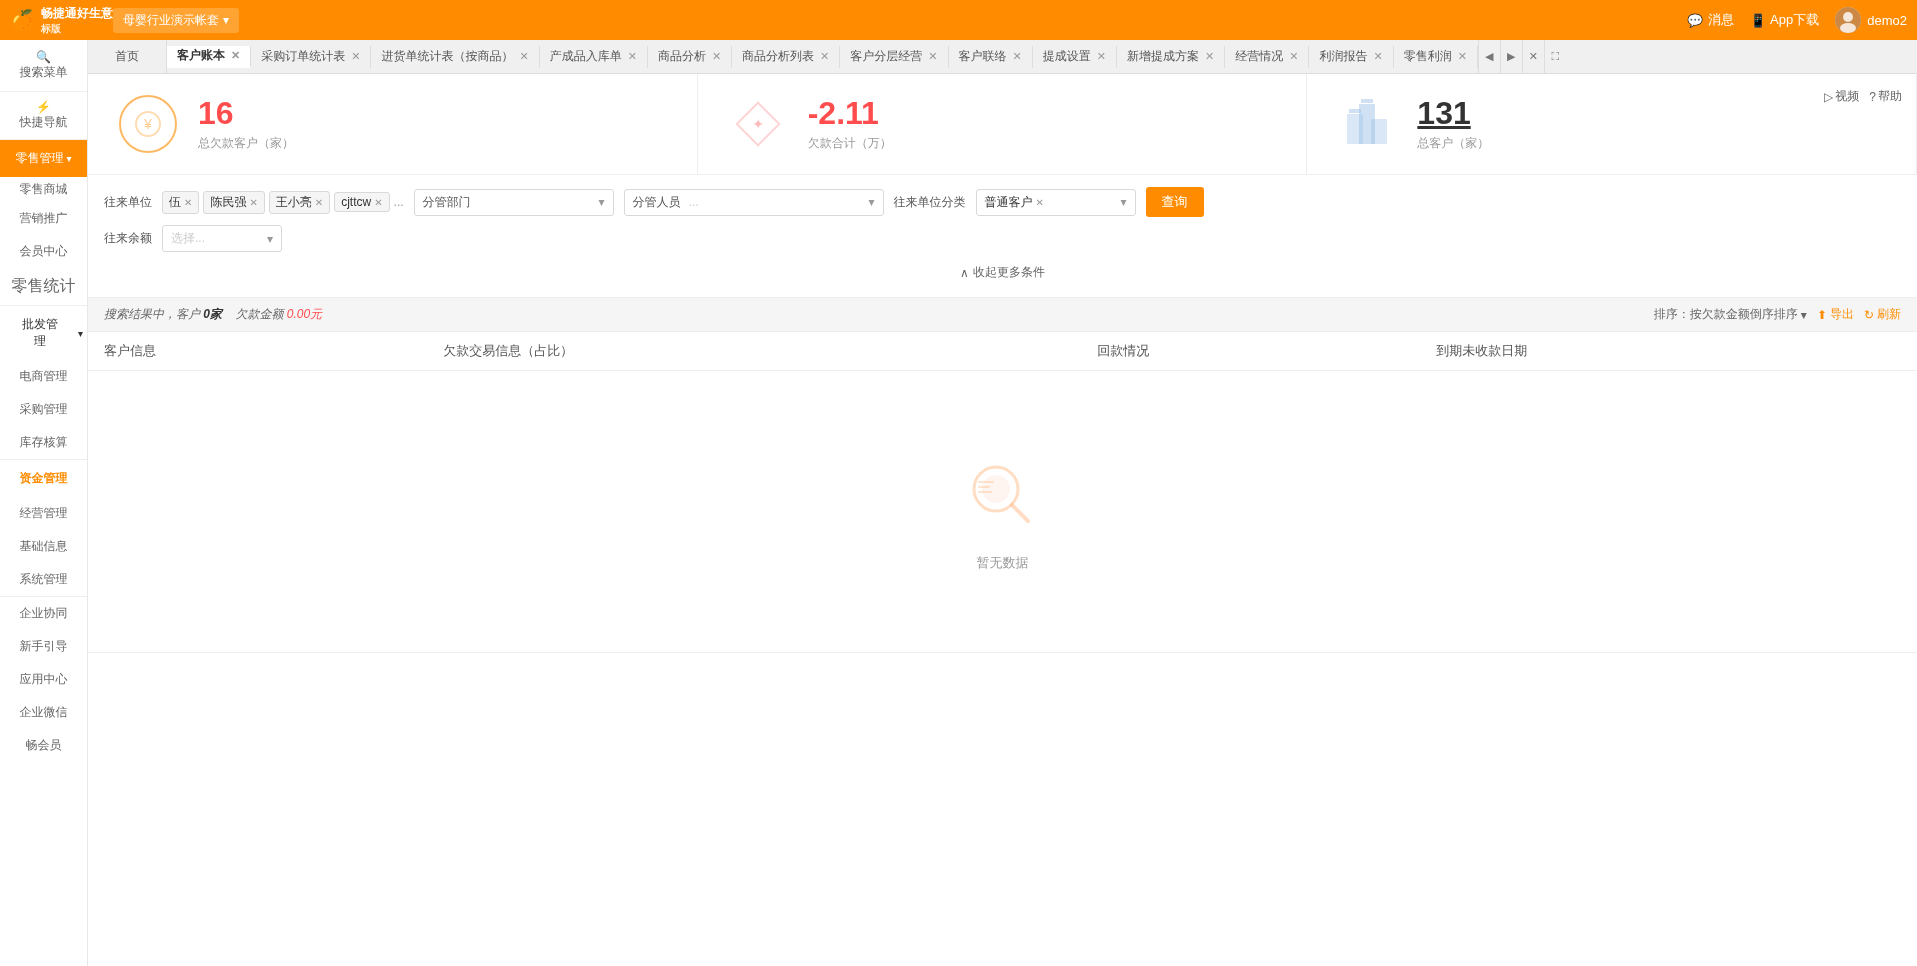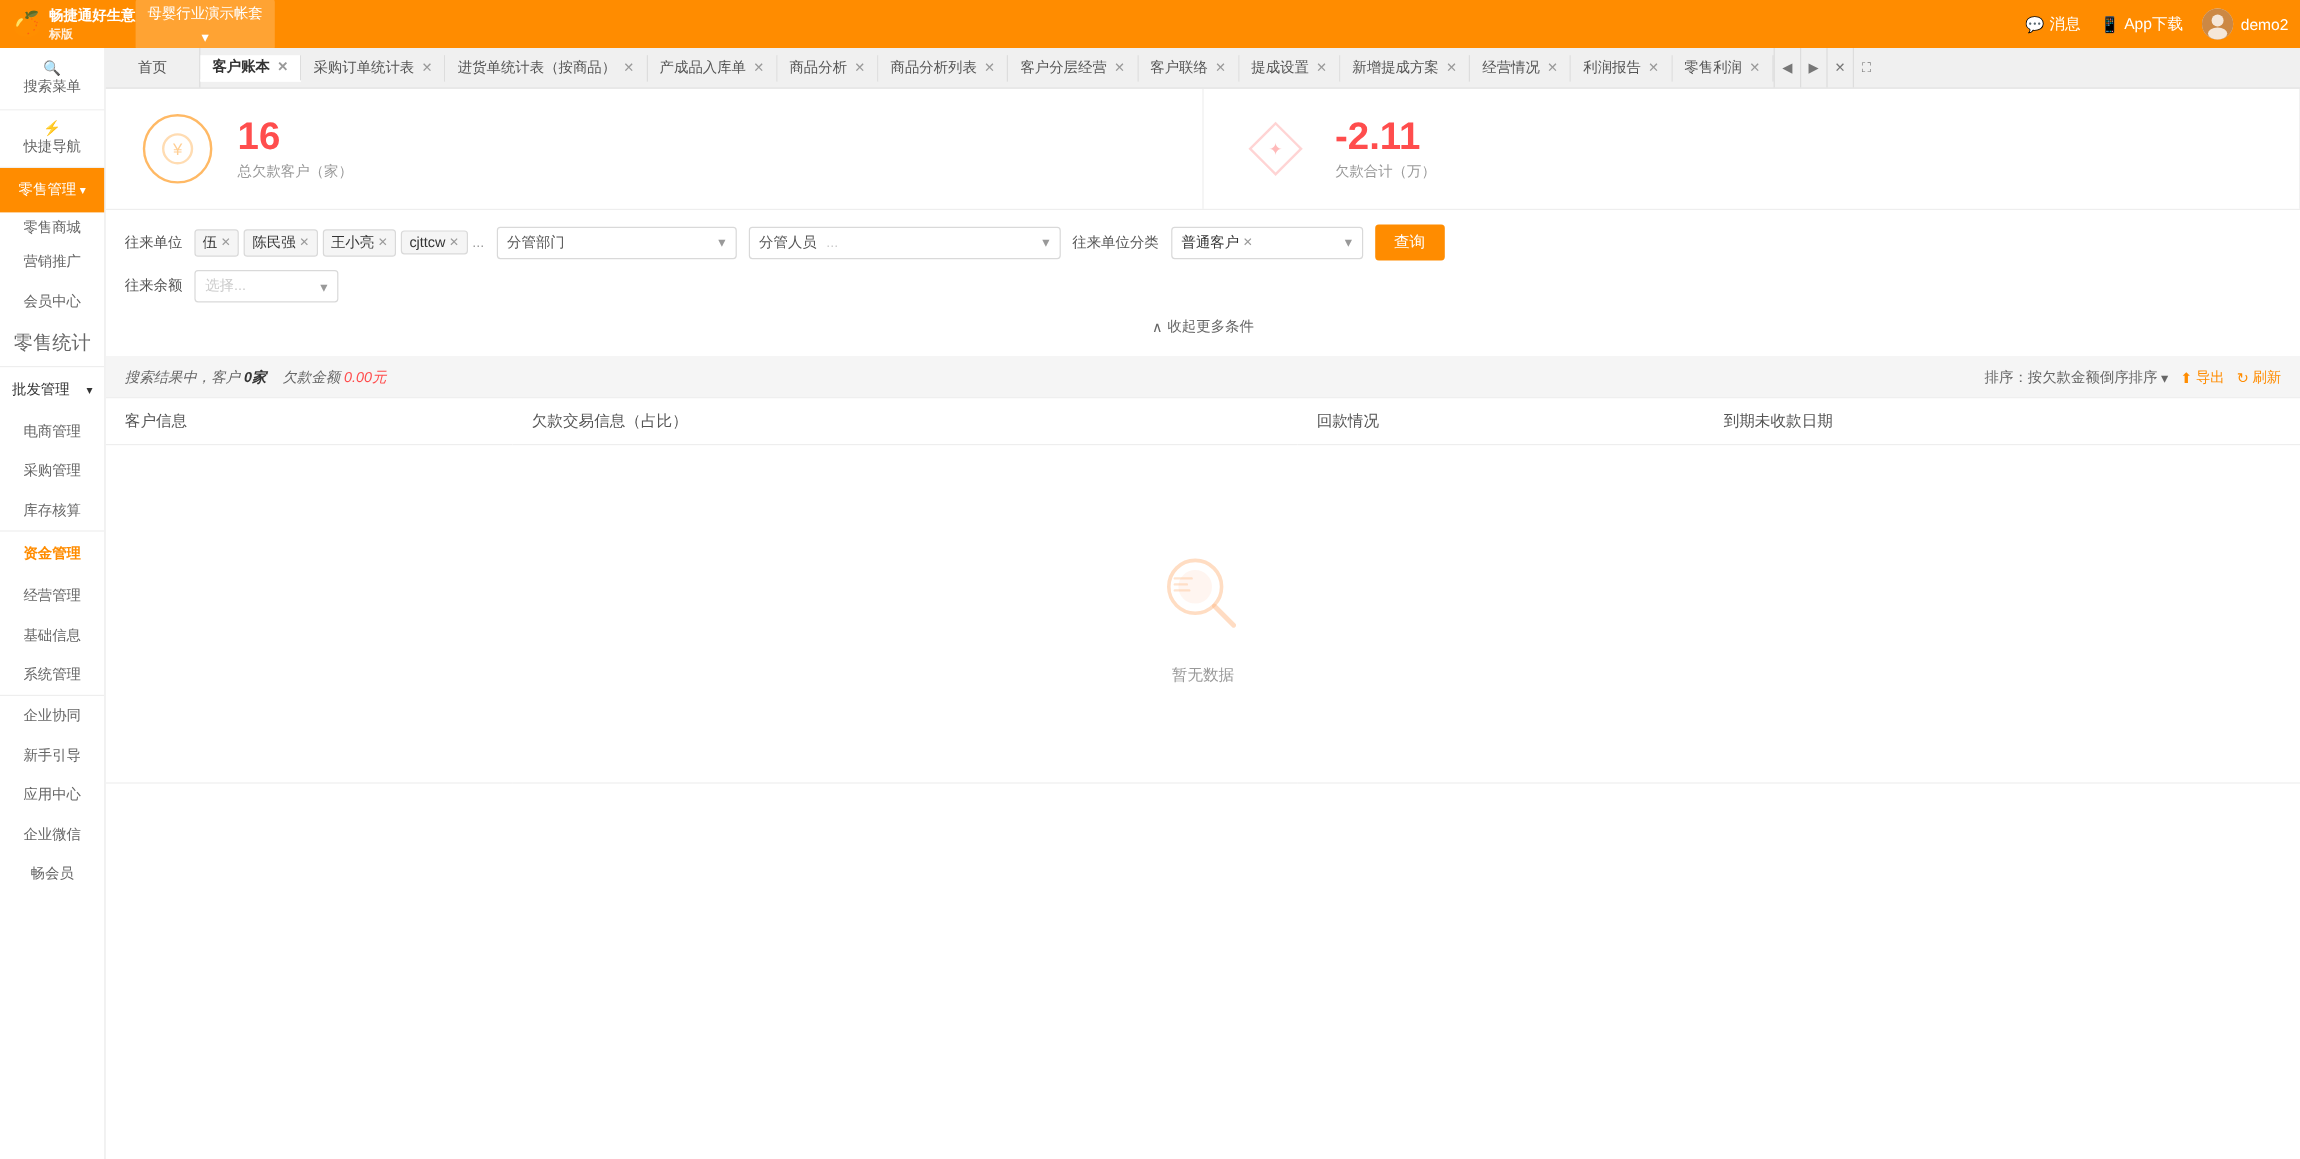--- a/index.html
+++ b/index.html
@@ -2,21 +2,21 @@
 <html><head>
   <meta charset="utf-8">
   <style>
     * { box-sizing: border-box; margin: 0; padding: 0; font-family: 'Microsoft YaHei', Arial, sans-serif; }
     body { background: #f5f5f5; font-size: 13px; color: #333; overflow: hidden; }
 
     
     .app-wrapper { display: flex; flex-direction: column; height: 966px; }
     .top-bar { display: flex; align-items: center; background: #ff8c00; height: 40px; padding: 0 10px; flex-shrink: 0; }
     .top-bar-logo { color: white; font-weight: bold; font-size: 14px; display: flex; align-items: center; gap: 6px; min-width: 80px; }
-    .top-bar-selector { background: rgba(255,255,255,0.2); border: none; color: white; padding: 4px 10px; border-radius: 3px; font-size: 12px; cursor: pointer; display: flex; align-items: center; gap: 4px; flex-direction: column; }
+    .top-bar-selector { background: rgba(255,255,255,0.2); border: none; color: white; padding: 4px 10px; border-radius: 3px; font-size: 12px; cursor: pointer; display: flex; align-items: center; gap: 4px; }
     .top-bar-right { margin-left: auto; display: flex; align-items: center; gap: 16px; color: white; font-size: 13px; }
     .top-bar-right span { cursor: pointer; display: flex; align-items: center; gap: 4px; }
     .avatar { width: 26px; height: 26px; border-radius: 50%; background: #ddd; display: flex; align-items: center; justify-content: center; font-size: 11px; color: #666; }
 
     .main-layout { display: flex; flex: 1; overflow: hidden; }
 
     
     .sidebar { width: 88px; background: white; border-right: 1px solid #e8e8e8; display: flex; flex-direction: column; overflow-y: auto; flex-shrink: 0; }
     .sidebar-search { padding: 10px 0; text-align: center; font-size: 12px; color: #666; cursor: pointer; border-bottom: 1px solid #f0f0f0; }
     .sidebar-nav { padding: 8px 0; text-align: center; font-size: 12px; color: #666; cursor: pointer; border-bottom: 1px solid #f0f0f0; }
@@ -140,21 +140,21 @@
       </div>
       <div class="sidebar-item" style="color:#666;font-size:12px;padding:8px 0;">
         <span>营销推广</span>
       </div>
       <div class="sidebar-item" style="color:#666;font-size:12px;padding:8px 0;">
         <span>会员中心</span>
       </div>
       <div class="sidebar-item" style="color:#666;font-size:16px;padding:8px 0;border-bottom:1px solid #eee;">
         <span>零售统计</span>
       </div>
-      <div class="sidebar-item" style="color:#333;font-size:12px;padding:10px 4px;display:flex;align-items:center;justify-content:center;gap:14px;">
+      <div class="sidebar-item" style="color:#333;font-size:12px;padding:10px 4px;display:flex;align-items:center;justify-content:center;gap:14px;margin-left:12px;">
         <span>批发管理</span>
         <span style="font-size:10px;">▾</span>
       </div>
       <div class="sidebar-item" style="color:#666;font-size:12px;padding:8px 0;">
         <span>电商管理</span>
       </div>
       <div class="sidebar-item" style="color:#666;font-size:12px;padding:8px 0;">
         <span>采购管理</span>
       </div>
       <div class="sidebar-item" style="color:#666;font-size:12px;padding:8px 0;border-bottom:1px solid #eee;">
@@ -280,20 +280,45 @@
                 <rect x="12" y="12" width="30" height="30" fill="none" stroke="#ffaaaa" stroke-width="2" transform="rotate(45 27 27)" opacity="0.5"></rect>
                 <text x="27" y="32" text-anchor="middle" font-size="14" fill="#ffaaaa" opacity="0.8">✦</text>
               </svg>
             </div>
             <div class="stat-info">
               <div class="stat-value red-val">-2.11</div>
               <div class="stat-label">欠款合计（万）</div>
             </div>
           </div>
 
+          <div class="stat-card" style="flex:1;position:relative;">
+            <div class="stat-icon">
+              <svg width="60" height="60" viewBox="0 0 60 60">
+                <rect x="10" y="20" width="16" height="30" fill="#a0c4e8" opacity="0.4"></rect>
+                <rect x="22" y="10" width="16" height="40" fill="#a0c4e8" opacity="0.5"></rect>
+                <rect x="34" y="25" width="16" height="25" fill="#a0c4e8" opacity="0.4"></rect>
+                <rect x="12" y="15" width="12" height="4" fill="#a0c4e8" opacity="0.5"></rect>
+                <rect x="24" y="5" width="12" height="4" fill="#a0c4e8" opacity="0.5"></rect>
+              </svg>
+            </div>
+            <div class="stat-info">
+              <div class="stat-value dark-val">131</div>
+              <div class="stat-label">总客户（家）</div>
+            </div>
+            <div class="stat-top-right">
+              <span>
+                <span>▷</span>
+                <span>视频</span>
+              </span>
+              <span>
+                <span>?</span>
+                <span>帮助</span>
+              </span>
+            </div>
+          </div>
         </div>
 
         <div class="filter-area">
           <div class="filter-row">
             <span class="filter-label">往来单位</span>
             <div class="filter-tags">
               <div class="filter-tag">
                 <span>伍</span>
                 <span class="remove">✕</span>
               </div>

